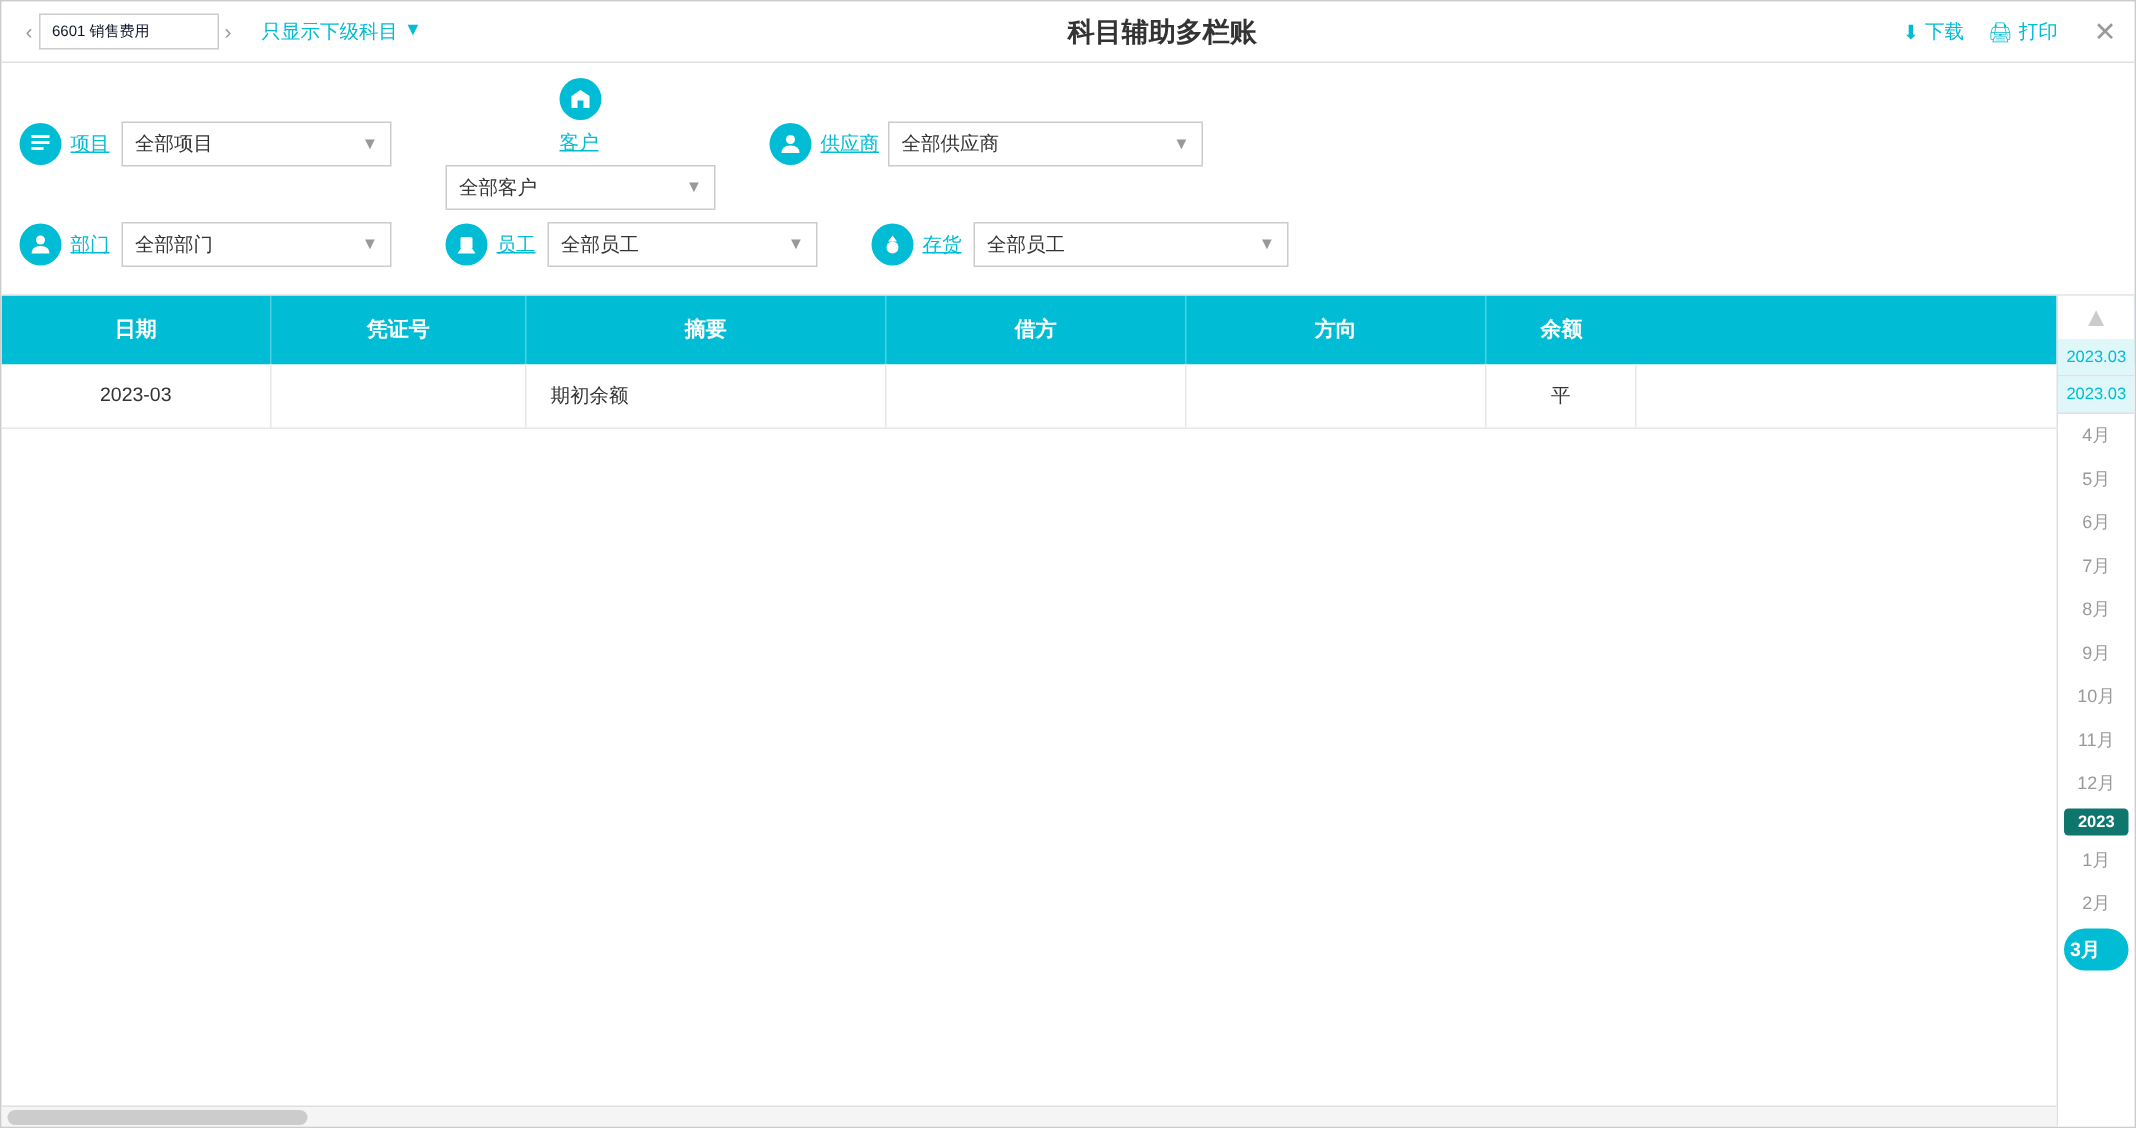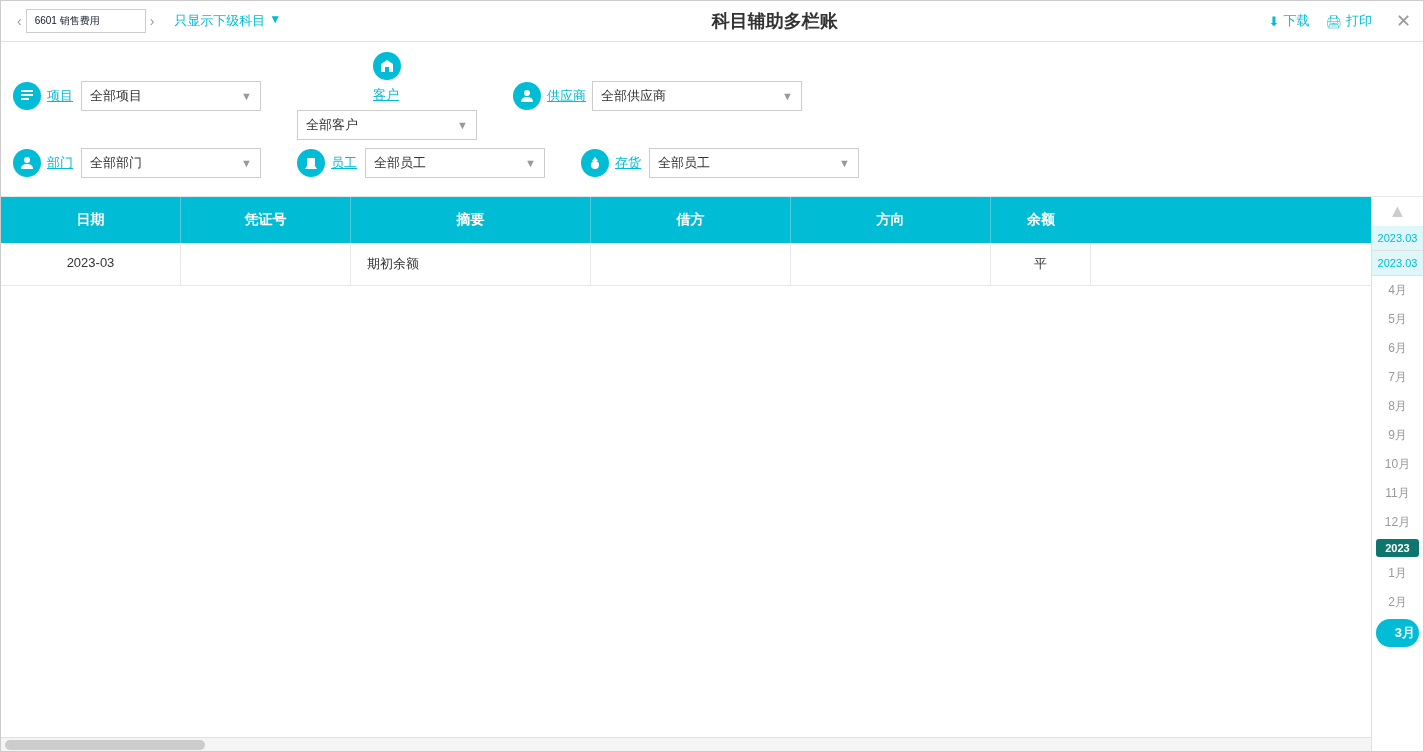--- a/index.html
+++ b/index.html
@@ -199,21 +199,21 @@
       <div class="sidebar-item">6月</div>
       <div class="sidebar-item">7月</div>
       <div class="sidebar-item">8月</div>
       <div class="sidebar-item">9月</div>
       <div class="sidebar-item">10月</div>
       <div class="sidebar-item">11月</div>
       <div class="sidebar-item">12月</div>
       <div style="background:#0f766e; color:#fff; font-size:11px; font-weight:bold; text-align:center; padding:3px 4px; margin:2px 4px; border-radius:3px; width:calc(100% - 8px);">2023</div>
       <div class="sidebar-item">1月</div>
       <div class="sidebar-item">2月</div>
-      <div style="background:#00bcd4; color:#fff; font-size:13px; font-weight:bold; text-align:right; padding:5px 4px; margin:2px 4px; border-radius:14px; width:calc(100% - 8px);">3月</div>
+      <div style="background:#00bcd4; color:#fff; font-size:13px; font-weight:bold; text-align:left; padding:5px 4px; margin:2px 4px; border-radius:14px; width:calc(100% - 8px);">3月</div>
       <div style="padding:4px 0; width:100%; text-align:center; margin-top:auto;">
         <span class="sidebar-arrow">▼</span>
       </div>
     </div>
   </div>
 
   <div class="scroll-bar-area">
     <div class="scroll-thumb"></div>
   </div>
 </div>

